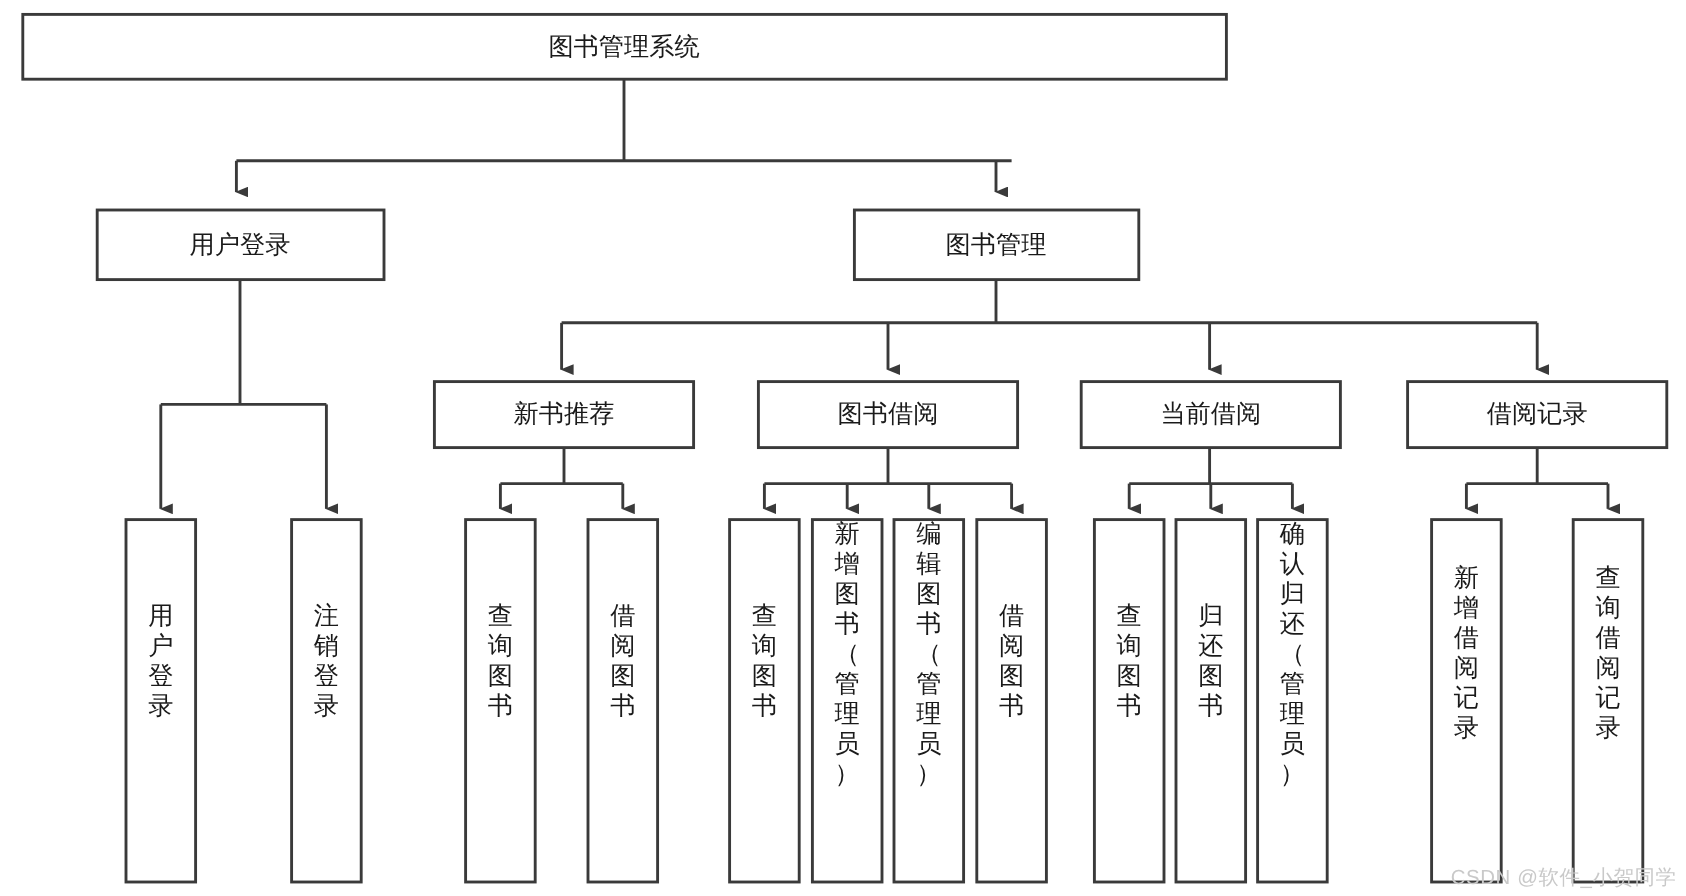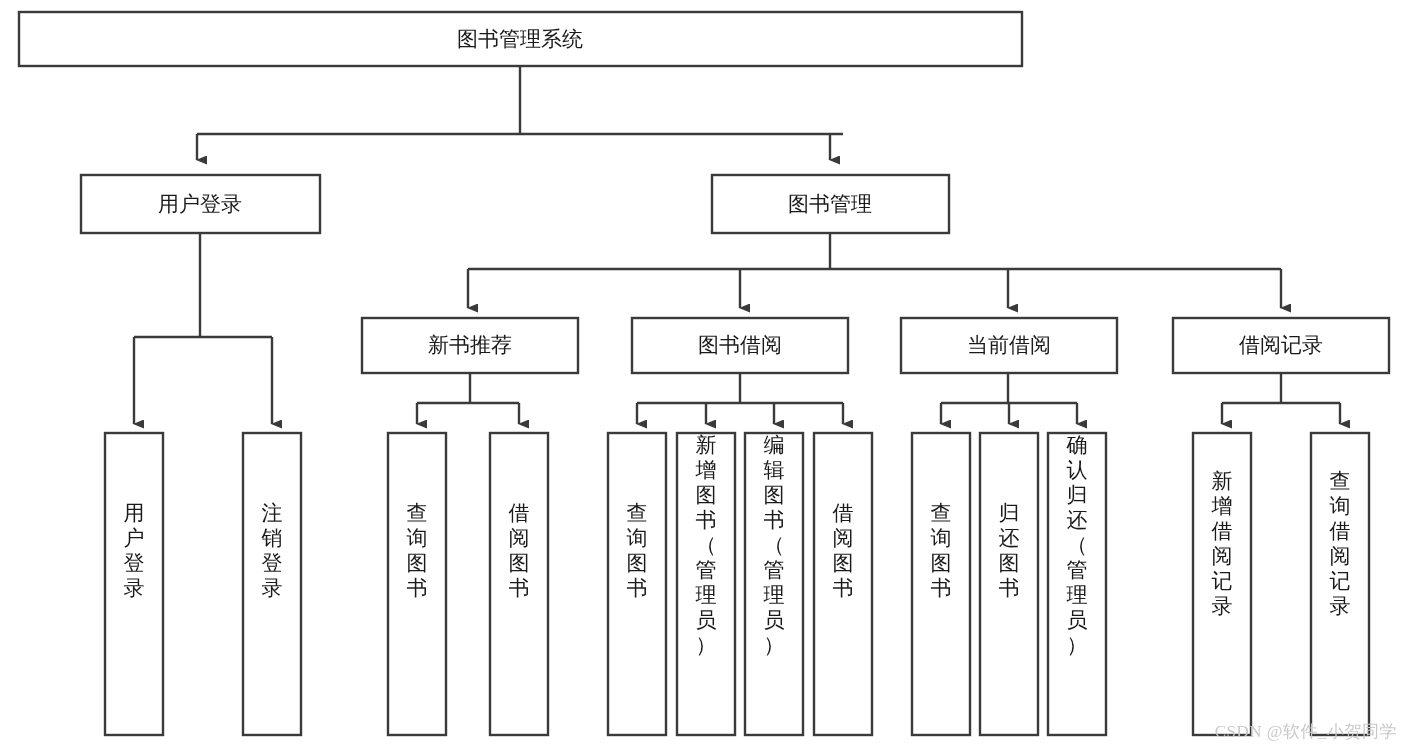--- a/index.html
+++ b/index.html
@@ -41,21 +41,21 @@
   .node-label-v {
     font-family: "DejaVu Sans", "Liberation Sans", sans-serif;
     font-size: 21px;
     fill: #1a1a1a;
     text-anchor: middle;
   }
   .watermark {
     position: absolute;
     right: 8px;
     bottom: 4px;
-    font-family: Liberation Serif, serif;
+    font-family: Liberation Sans, sans-serif;
     font-size: 17px;
     color: #c9c9c9;
     white-space: nowrap;
     letter-spacing: 0.5px;
   }
 </style>
 </head>
 <body>
 
 <svg id="diagram" viewBox="0 0 1405 747" xmlns="http://www.w3.org/2000/svg">

